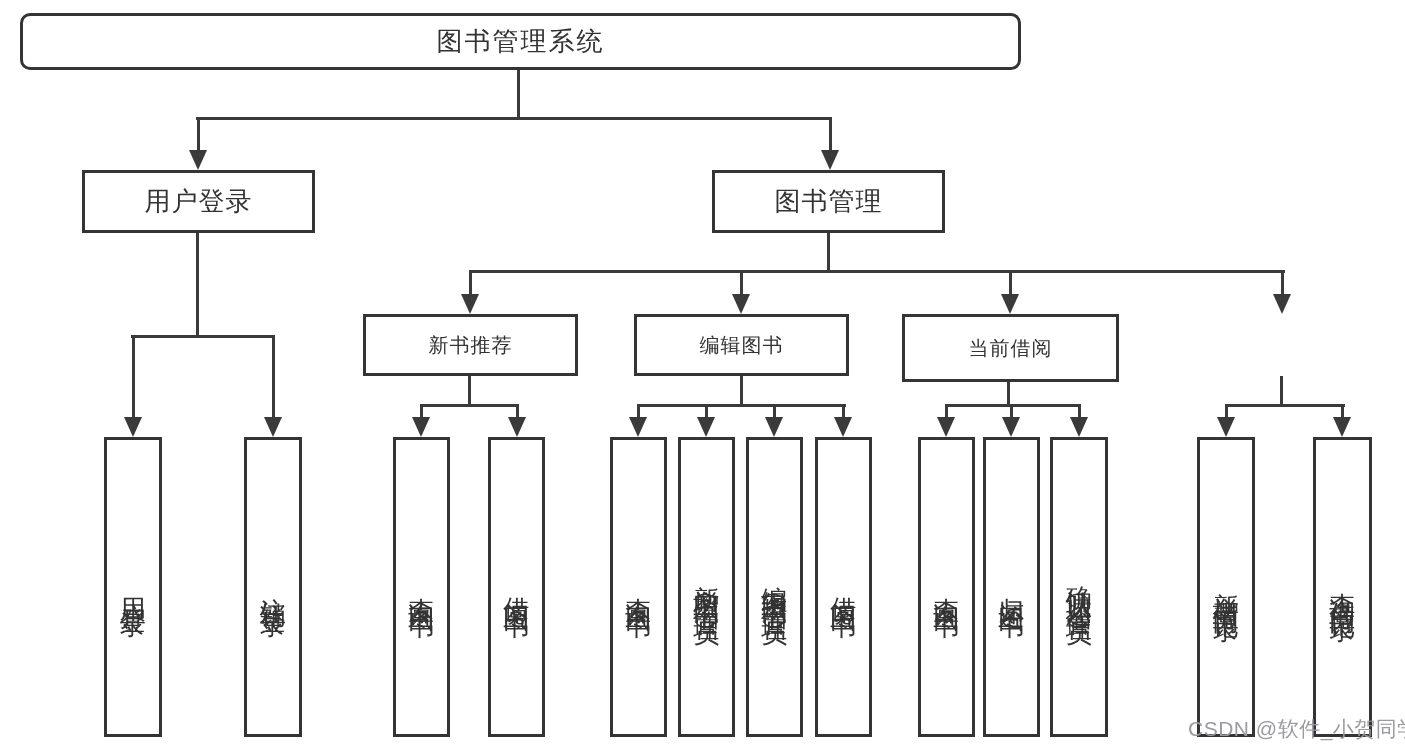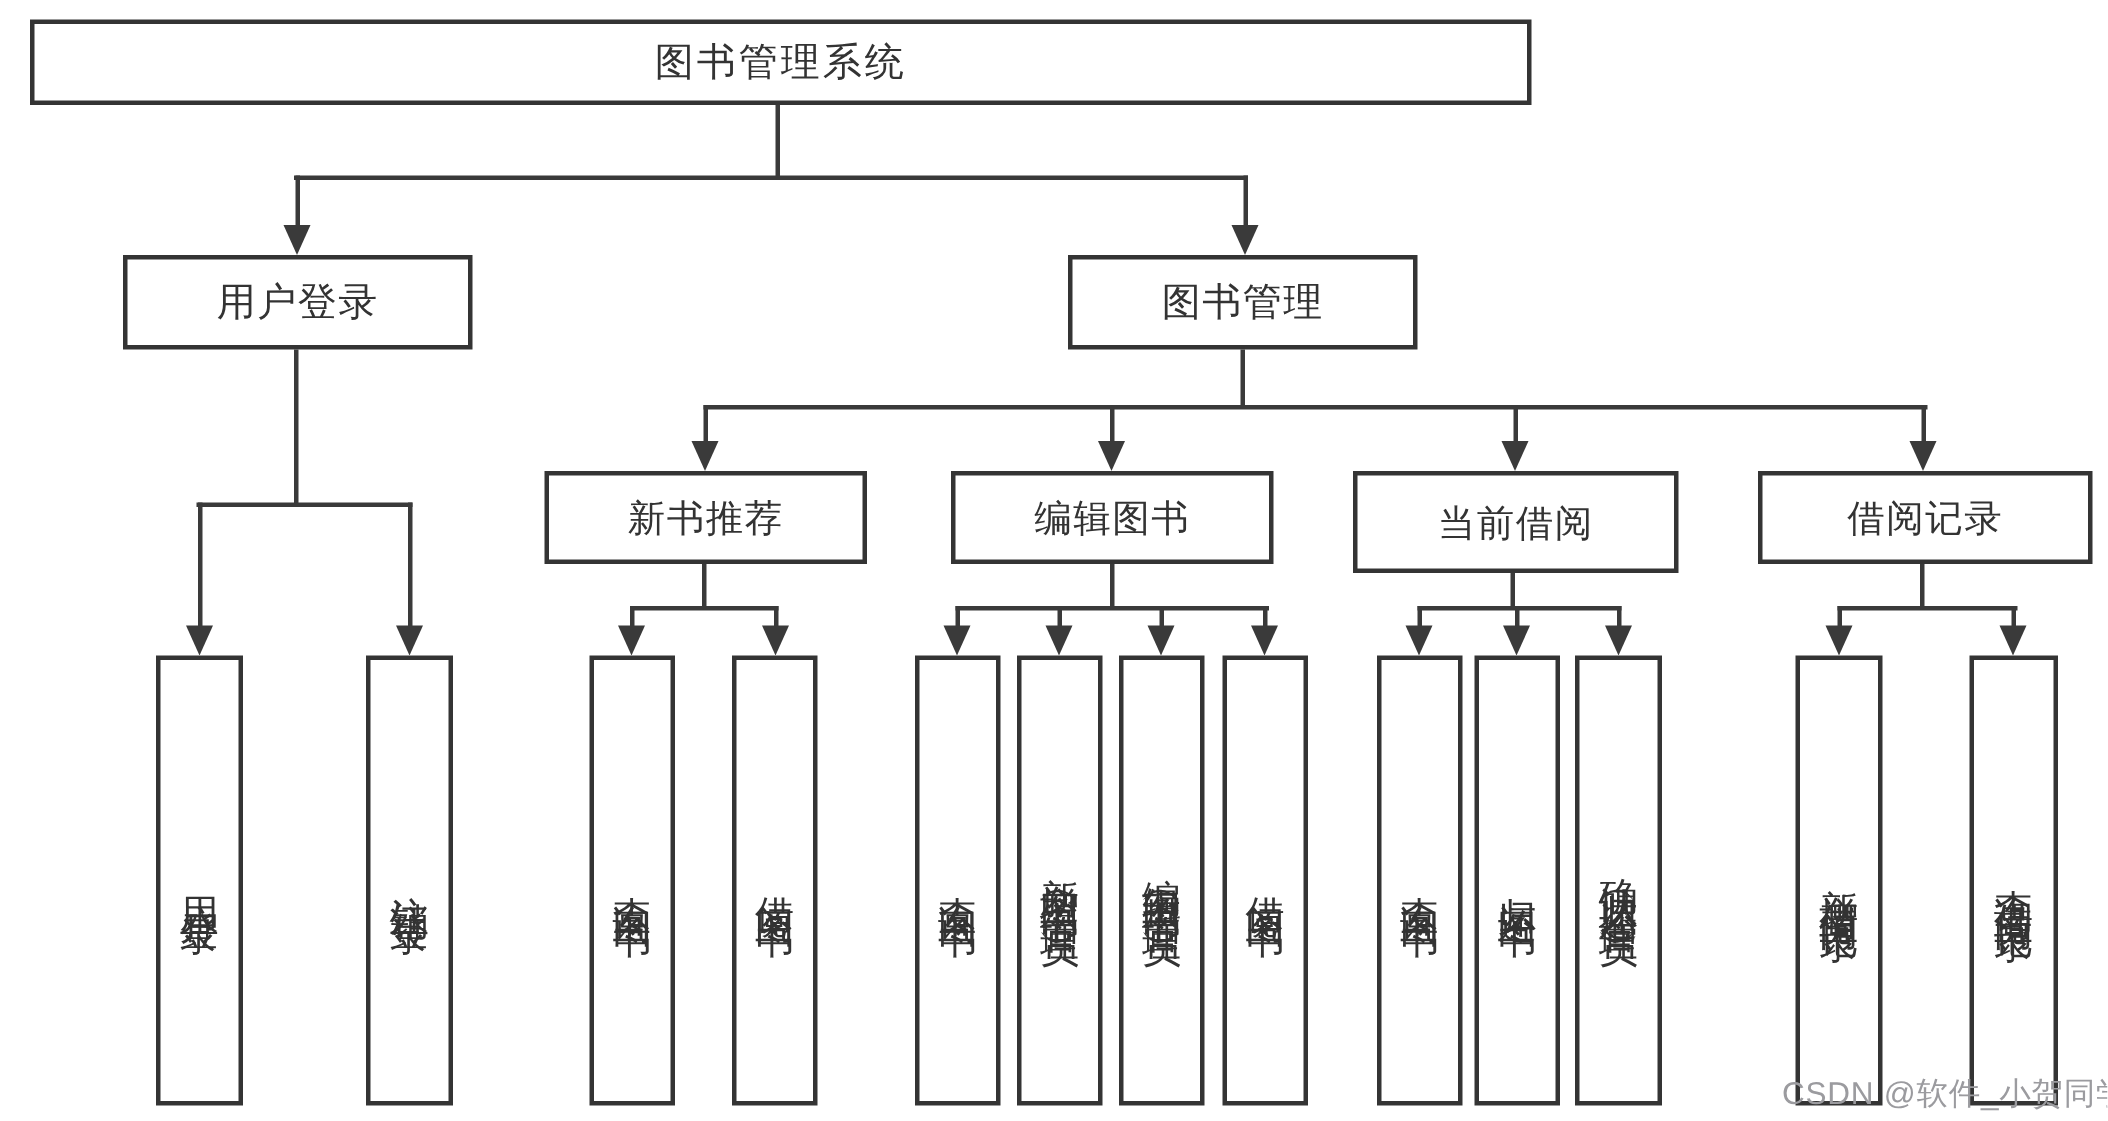--- a/index.html
+++ b/index.html
@@ -6,21 +6,21 @@
   :root{ --line:#3a3a3a; --border:#343434; --text:#333333; --wm:#9b9b9f; --bg:#ffffff; }
   *{ box-sizing:border-box; }
   html,body{ margin:0; padding:0; background:var(--bg); }
   body{ font-family:"Liberation Sans", sans-serif; color:var(--text); }
   #canvas{ position:relative; width:1405px; height:747px; background:var(--bg); overflow:hidden; }
 
   .box{ position:absolute; background:#fff; border:3px solid var(--border);
         display:flex; align-items:center; justify-content:center; color:var(--text); }
   .t-root{ font-size:26px; letter-spacing:2px; }
   .t-l2{ font-size:26px; letter-spacing:1px; }
-  .t-l3{ font-size:25px; letter-spacing:1px; }
+  .t-l3{ font-size:20px; letter-spacing:1px; }
   .leaf .vt{ writing-mode:vertical-rl; text-orientation:mixed;
              font-size:26px; letter-spacing:5px; line-height:1.1; }
 
   .hline,.vline{ position:absolute; background:var(--line); }
   .hline{ height:3px; }
   .vline{ width:3px; }
 
   .arrow{ position:absolute; width:18px; }
   .arrow .shaft{ position:absolute; left:7.5px; top:0; width:3px;
                  height:calc(100% - 19px); background:var(--line); }
@@ -126,33 +126,32 @@
   <div class="hline" style="left:1225px;top:404px;width:120px;"></div>
   <div class="arrow" style="left:1217px;top:404px;height:33px;">
     <div class="shaft"></div>
     <div class="head"></div>
   </div>
   <div class="arrow" style="left:1333px;top:404px;height:33px;">
     <div class="shaft"></div>
     <div class="head"></div>
   </div>
 
-  <div class="box t-root" style="left:20px;top:13px;width:1001px;height:57px;">图书管理系统</div>
+  <div class="box t-root" style="left:20px;top:13px;width:1001px;height:57px;border-radius:10px;">图书管理系统</div>
 
   <div class="box t-l2" style="left:82px;top:170px;width:233px;height:63px;">用户登录</div>
 
   <div class="box t-l2" style="left:712px;top:170px;width:233px;height:63px;">图书管理</div>
 
   <div class="box t-l3" style="left:363px;top:314px;width:215px;height:62px;">新书推荐</div>
 
   <div class="box t-l3" style="left:634px;top:314px;width:215px;height:62px;">编辑图书</div>
 
   <div class="box t-l3" style="left:902px;top:314px;width:217px;height:68px;">当前借阅</div>
 
-  <div class="box t-l3" style="left:1172px;top:314px;width:223px;height:62px;">借阅记录</div>
 
   <div class="box leaf" style="left:104px;top:437px;width:58px;height:300px;">
     <span class="vt">用户登录</span>
   </div>
   <div class="box leaf" style="left:244px;top:437px;width:58px;height:300px;">
     <span class="vt">注销登录</span>
   </div>
 
   <div class="box leaf" style="left:393px;top:437px;width:57px;height:300px;">
     <span class="vt">查询图书</span>

